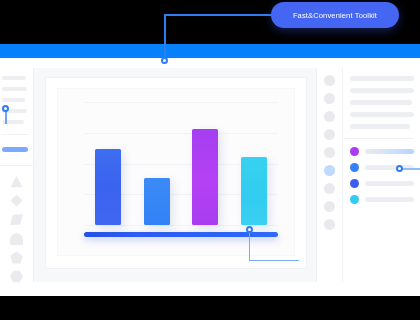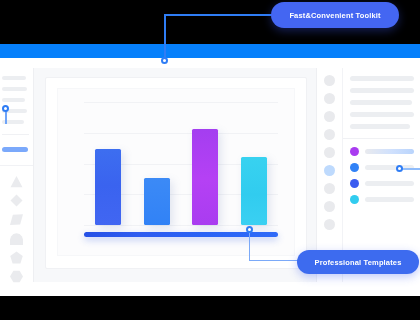--- a/index.html
+++ b/index.html
@@ -133,21 +133,21 @@
   .legend-dot { width:9px; height:9px; border-radius:50%; flex:0 0 9px; }
   .legend-bar { height:5px; border-radius:2.5px; background:#eceef1; flex:1; }
   .legend-row.selected .legend-bar {
     background:linear-gradient(90deg,#e9eaee 0%,#cfe0fd 55%,#b9d4fc 100%);
   }
 
   
   .pill {
     position:absolute; display:flex; align-items:center; justify-content:center;
     border-radius:999px; color:#fff; white-space:nowrap;
-    font-size:7.5px; font-weight:bold; letter-spacing:.15px;
+    font-size:7.5px; font-weight:normal; letter-spacing:.15px;
   }
   .pill-top {
     left:271px; top:2px; width:128px; height:26px;
     background:#4466f2;
     box-shadow:0 3px 10px rgba(60,90,240,.35);
   }
   .pill-bottom {
     left:297px; top:250px; width:122px; height:24px;
     background:#3d6bef;
     box-shadow:0 3px 10px rgba(60,90,240,.32);
@@ -287,15 +287,14 @@
 
   <div class="conn conn-bot-v"></div>
   <div class="conn conn-bot-h"></div>
   <div class="node" style="left:246px; top:226px;"></div>
 
   <div class="conn conn-right-h"></div>
   <div class="node" style="left:396px; top:165px;"></div>
 
   <div class="pill pill-top">Fast&amp;Convenient Toolkit</div>
 
-  <div class="pill pill-bottom">Professional Templates</div>
 
 </div>
 
 </body></html>

